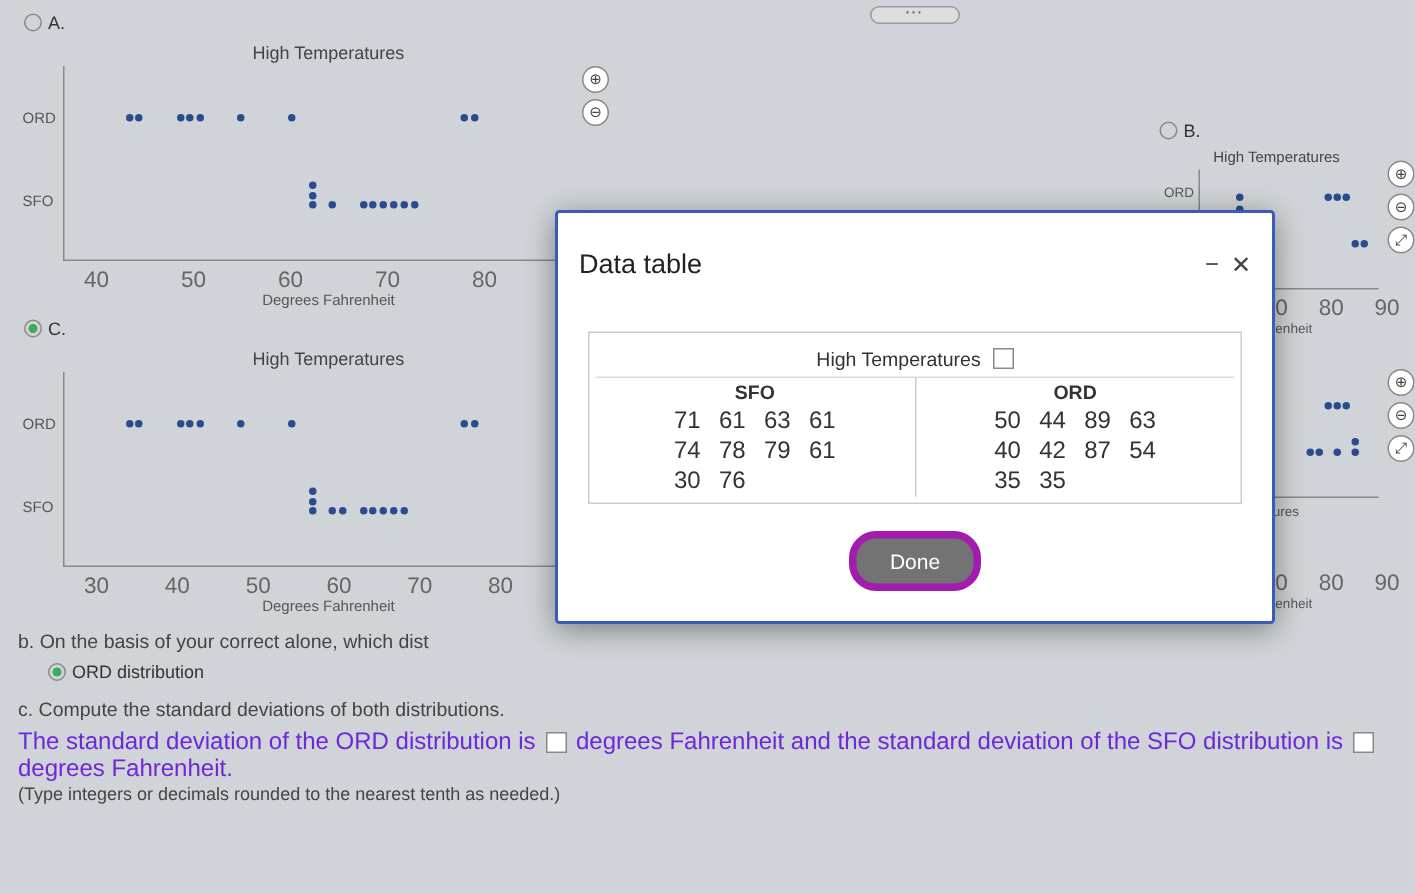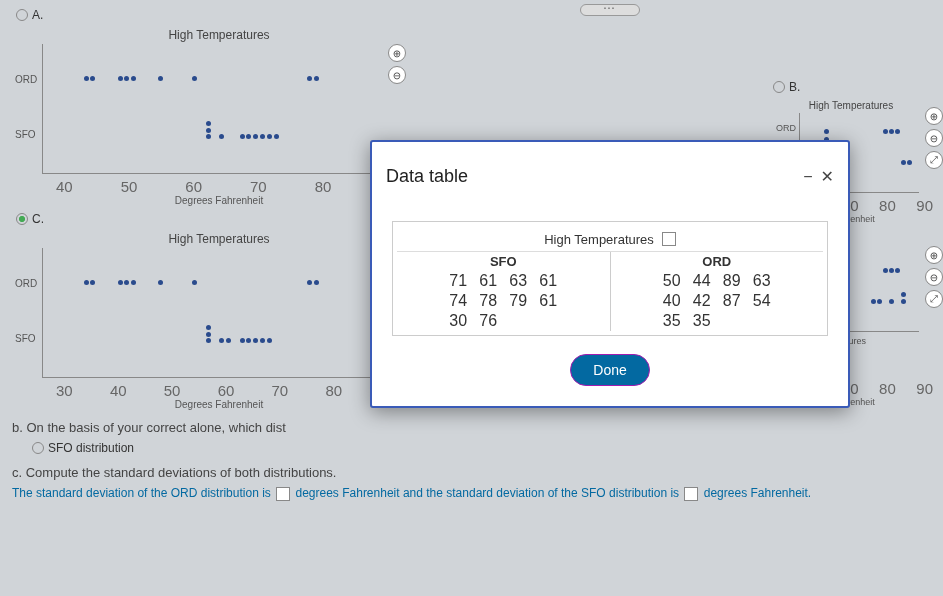--- a/index.html
+++ b/index.html
@@ -35,21 +35,21 @@
 .tblcols{display:flex}
 .tcol{flex:1;text-align:center;font-size:12px;border-right:1px solid #ccc}
 .tcol:last-child{border-right:none}
 .tcolh{font-weight:bold;padding:2px;font-size:13px}
 .trow{display:flex;justify-content:center;padding:1px;font-size:16px}
 .tcell{width:30px;text-align:center}
 .copyic{display:inline-block;width:14px;height:14px;border:1px solid #888;margin-left:8px;position:relative;top:2px}
 .mbtns{display:flex;justify-content:center;gap:16px}
 .btn{padding:7px 22px;border-radius:18px;font-size:14px;cursor:pointer}
 .btn.print{background:#fff;border:1px solid #333;color:#222}
-.btn.done{background:#0369a1;border:1px solid #a21caf;color:#fff}
+.btn.done{background:#737373;border:5px solid #a21caf;color:#fff}
 .below{margin-top:10px}
 .sq{display:inline-block;width:14px;height:14px;border:1px solid #888;background:#fff;vertical-align:middle;margin:0 2px}
 .pill{position:absolute;top:4px;left:580px;width:60px;height:12px;border:1px solid #999;border-radius:8px;background:#ddd}
 .pill::after{content:"⋯";position:absolute;left:22px;top:-4px;color:#666;font-size:12px}
 </style>
 </head>
 <body>
 
 <div class="pill"></div>
 
@@ -146,32 +146,33 @@
           <span>80</span>
           <span>90</span>
         </div>
   <div class="xlab">Degrees Fahrenheit</div>
 </div>
 </div>
 
 <div class="below">
 <div class="q">b. On the basis of your correct alone, which dist</div>
 <div class="opt" style="margin-left:20px">
-        <span class="circ"></span>
-        <span>SFO distribution</span>
+        <span class="circ sel"></span>
+        <span>ORD distribution</span>
       </div>
 
 <div class="q" style="margin-top:10px">c. Compute the standard deviations of both distributions.</div>
-<div style="color:#0369a1;font-size:12px;margin-top:6px">
+<div style="color:#6d28d9;font-size:16px;margin-top:6px">
 <span>The standard deviation of the ORD distribution is</span>
 <span class="sq"></span>
 <span>degrees Fahrenheit and the standard deviation of the SFO distribution is</span>
 <span class="sq"></span>
 <span>degrees Fahrenheit.</span>
 </div>
+<div style="color:#444;font-size:12px">(Type integers or decimals rounded to the nearest tenth as needed.)</div>
 </div>
 
 </div>
 
 <div class="rightcol">
 <div class="opt">
       <span class="circ"></span>
       <span>B.</span>
     </div>
 <div class="chartcol" style="margin-top:4px">

